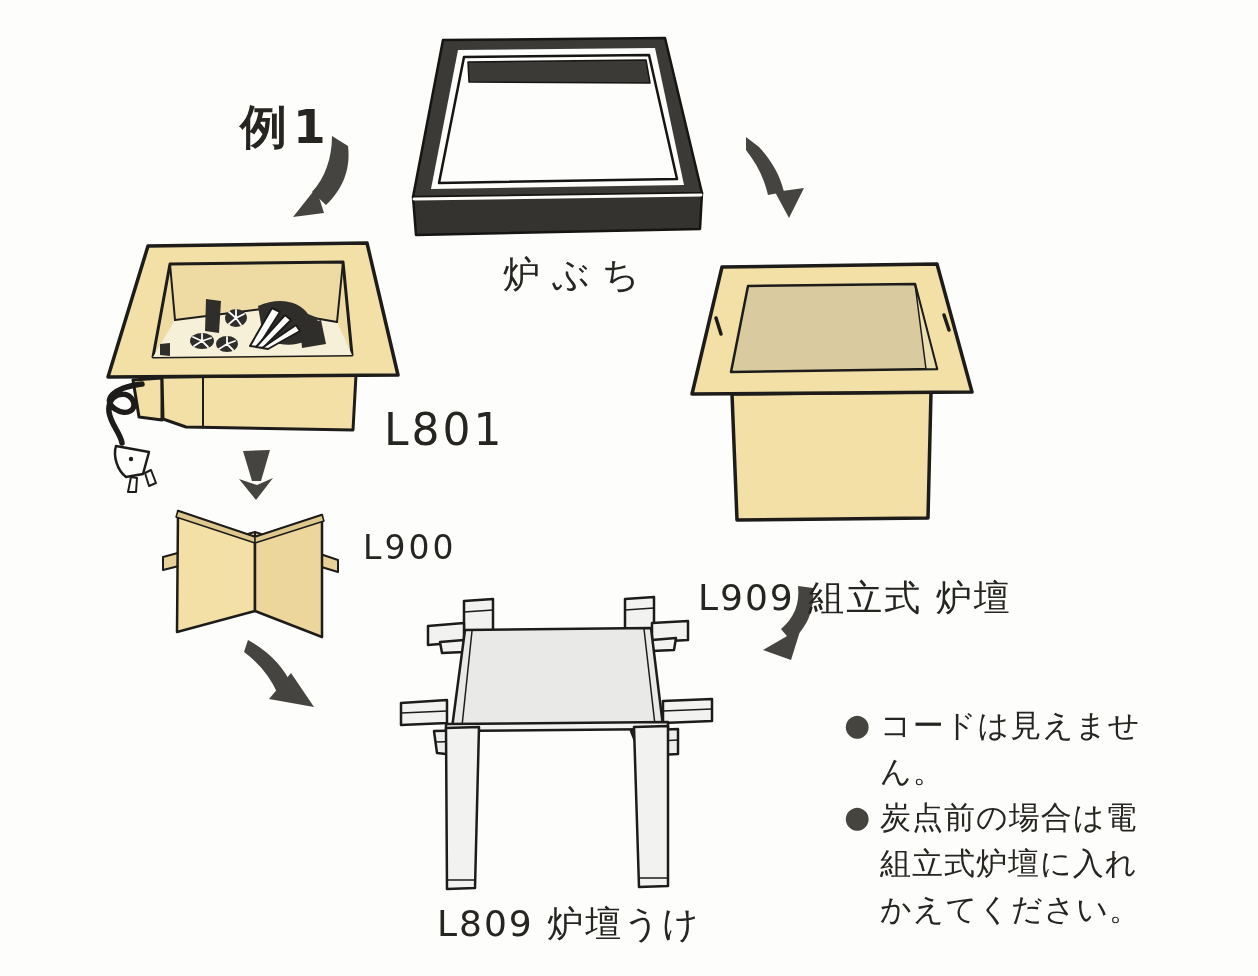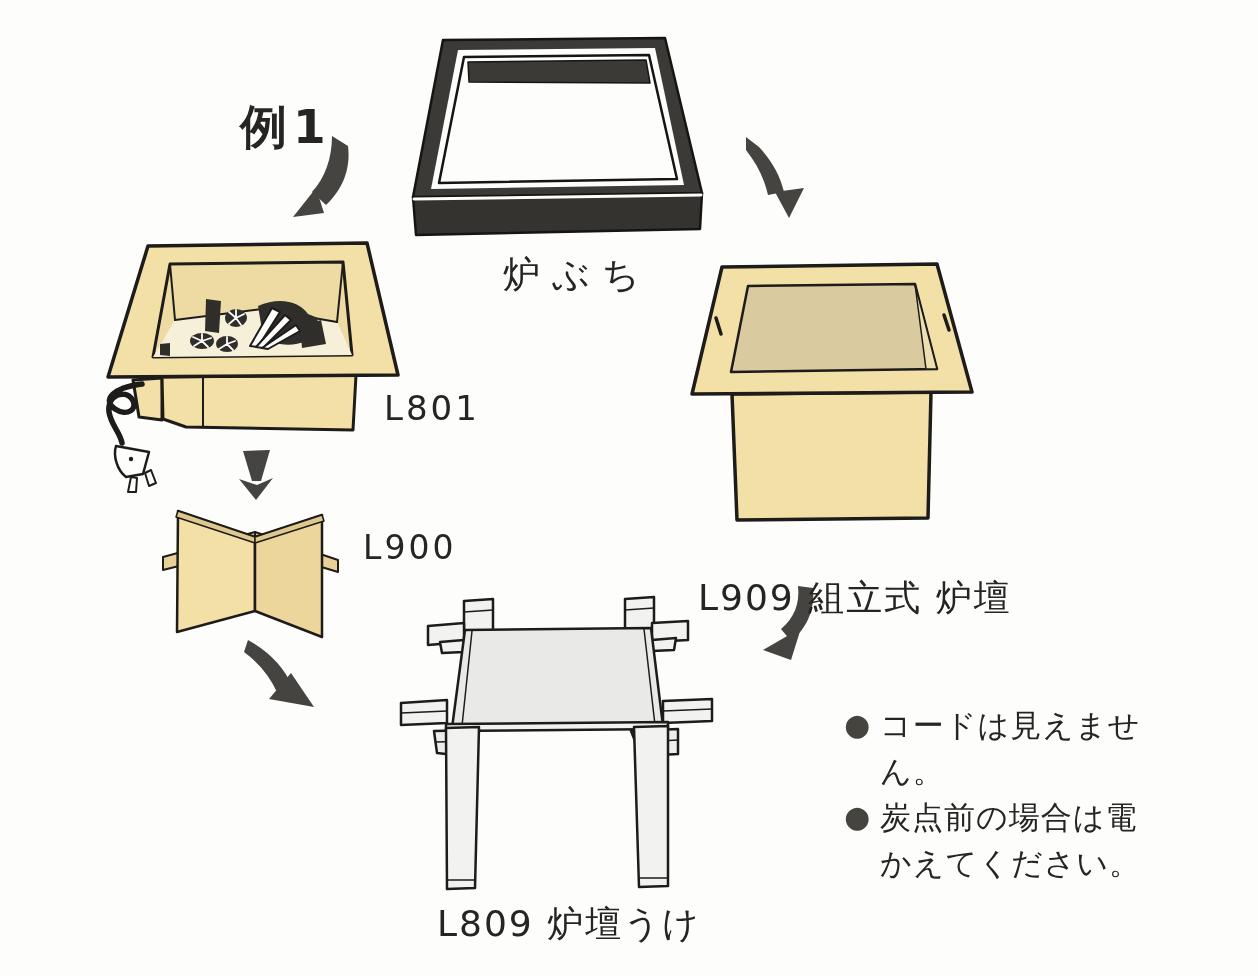--- a/index.html
+++ b/index.html
@@ -8,21 +8,21 @@
     width:1258px;height:976px;
     background:#fdfdfb;
     font-family:"DejaVu Sans", sans-serif;
     color:#262522;
     overflow:hidden;
   }
   .art{position:absolute;left:0;top:0;width:1258px;height:976px;}
   .label{position:absolute;white-space:pre;color:#262522;}
   .label-example{left:240px;top:53px;font-size:47px;letter-spacing:6px;font-weight:700;margin-top:43px;}
   .label-robuchi{left:503px;top:250px;font-size:37px;letter-spacing:12px;font-weight:500;}
-  .label-l801{left:384px;top:388px;font-size:34px;letter-spacing:3px;}
+  .label-l801{left:384px;top:404px;font-size:44px;letter-spacing:3px;}
   .label-l900{left:363px;top:528px;font-size:33px;letter-spacing:3px;}
   .label-l909{left:698px;top:530px;font-size:36px;letter-spacing:2px;font-weight:500;margin-top:44px;}
   .label-l809{left:437px;top:900px;font-size:36px;letter-spacing:2px;font-weight:400;}
   .notes{
     position:absolute;left:844px;top:702px;width:350px;
     font-size:31px;line-height:46px;letter-spacing:1px;
   }
   .note-row{display:flex;align-items:flex-start;}
   .bullet{width:36px;flex:0 0 36px;color:#45443f;font-size:30px;line-height:46px;}
   .note-text{flex:1;}
@@ -170,18 +170,19 @@
 
   <div class="notes">
     <div class="note-row">
       <span class="bullet">●</span>
       <div class="note-text">コードは見えません。</div>
     </div>
     <div class="note-row">
       <span class="bullet">●</span>
       <div class="note-text">
         <div>炭点前の場合は電</div>
+        <div>組立式炉壇に入れ</div>
         <div>かえてください。</div>
       </div>
     </div>
   </div>
 
 </div>
 
 </body></html>

